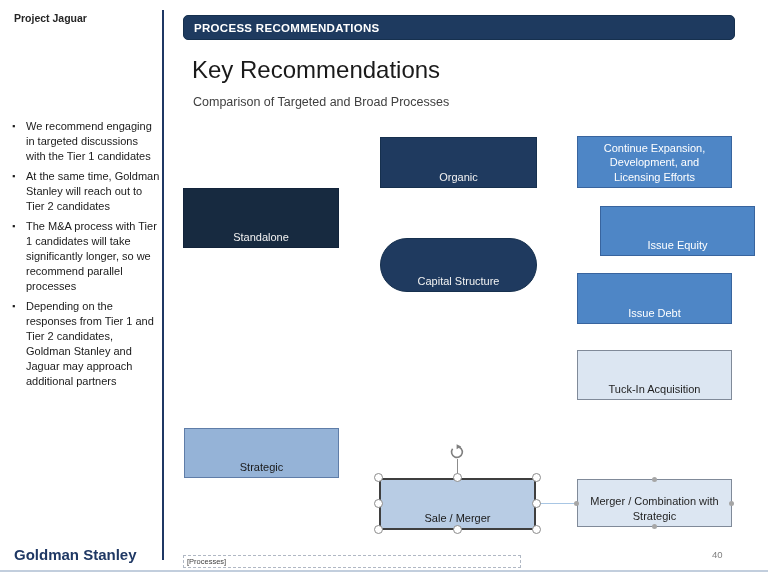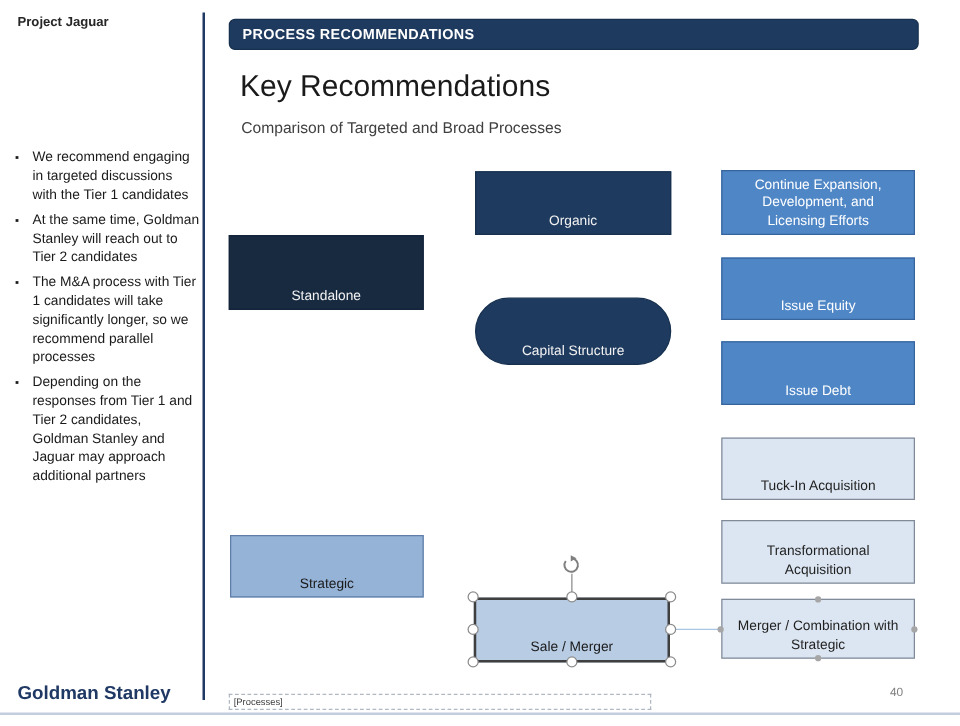--- a/index.html
+++ b/index.html
@@ -89,31 +89,28 @@
   <div class="box box-darkest" style="left:183px;top:188px;width:156px;height:60px;">
     <span>Standalone</span>
   </div>
   <div class="box box-dark" style="left:380px;top:238px;width:157px;height:54px;border-radius:27px;">
     <span>Capital Structure</span>
   </div>
 
   <div class="box box-medium" style="left:577px;top:136px;width:155px;height:52px;">
     <span>Continue Expansion, Development, and Licensing Efforts</span>
   </div>
-  <div class="box box-medium" style="left:577px;top:206px;width:155px;height:50px;">
+  <div class="box box-medium" style="left:600px;top:206px;width:155px;height:50px;">
     <span>Issue Equity</span>
   </div>
   <div class="box box-medium" style="left:577px;top:273px;width:155px;height:51px;">
     <span>Issue Debt</span>
   </div>
   <div class="box box-pale" style="left:577px;top:350px;width:155px;height:50px;">
     <span>Tuck-In Acquisition</span>
-  </div>
-  <div class="box box-pale" style="left:577px;top:416px;width:155px;height:51px;">
-    <span>Transformational Acquisition</span>
   </div>
   <div class="box box-pale" style="left:577px;top:479px;width:155px;height:48px;">
     <span>Merger / Combination with Strategic</span>
   </div>
 
   <div class="box box-strategic" style="left:184px;top:428px;width:155px;height:50px;">
     <span>Strategic</span>
   </div>
 
   <div class="connector"></div>

